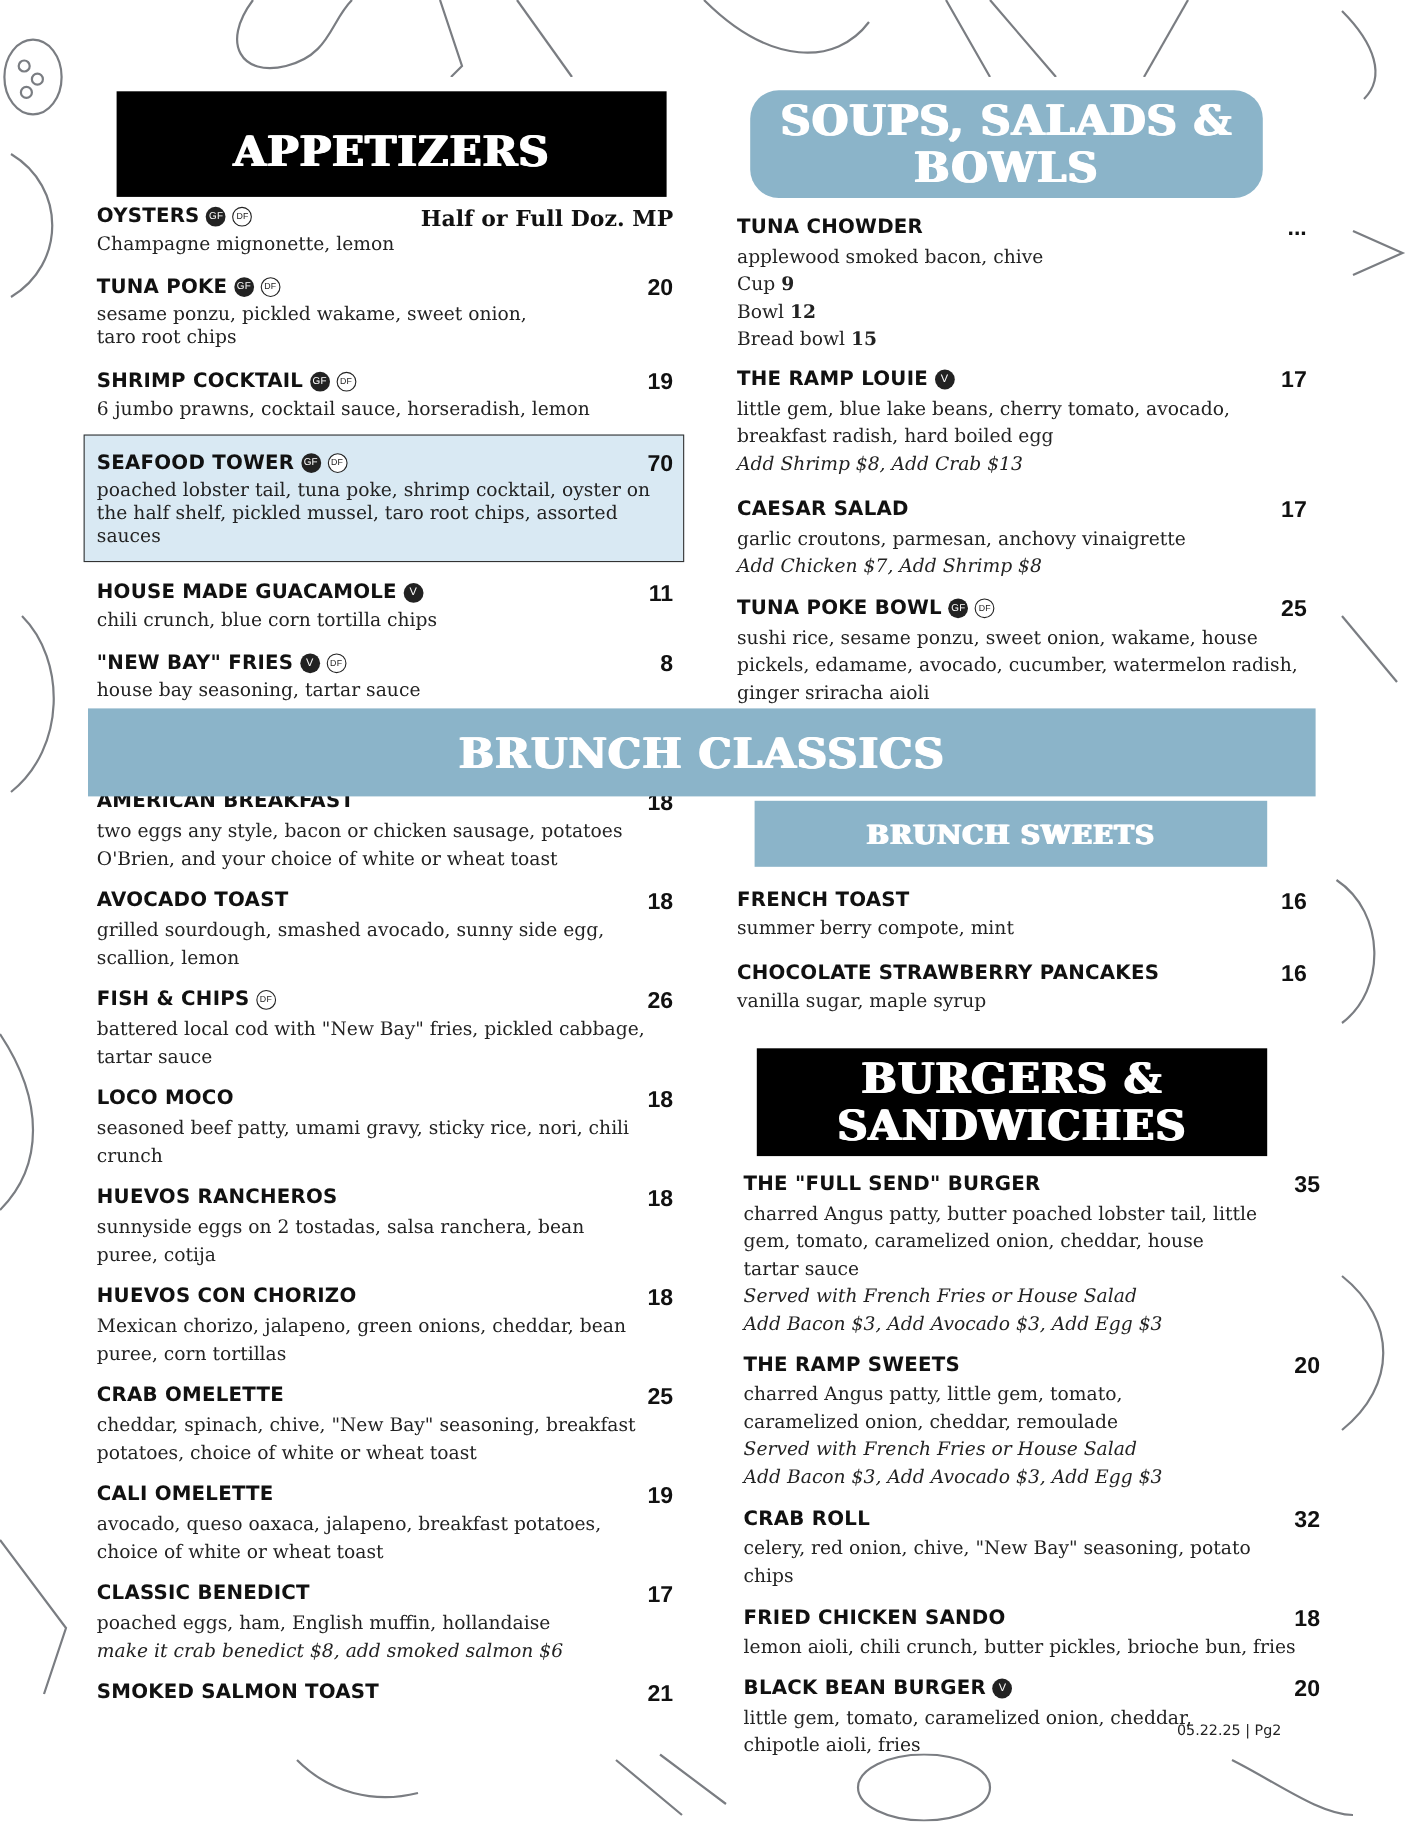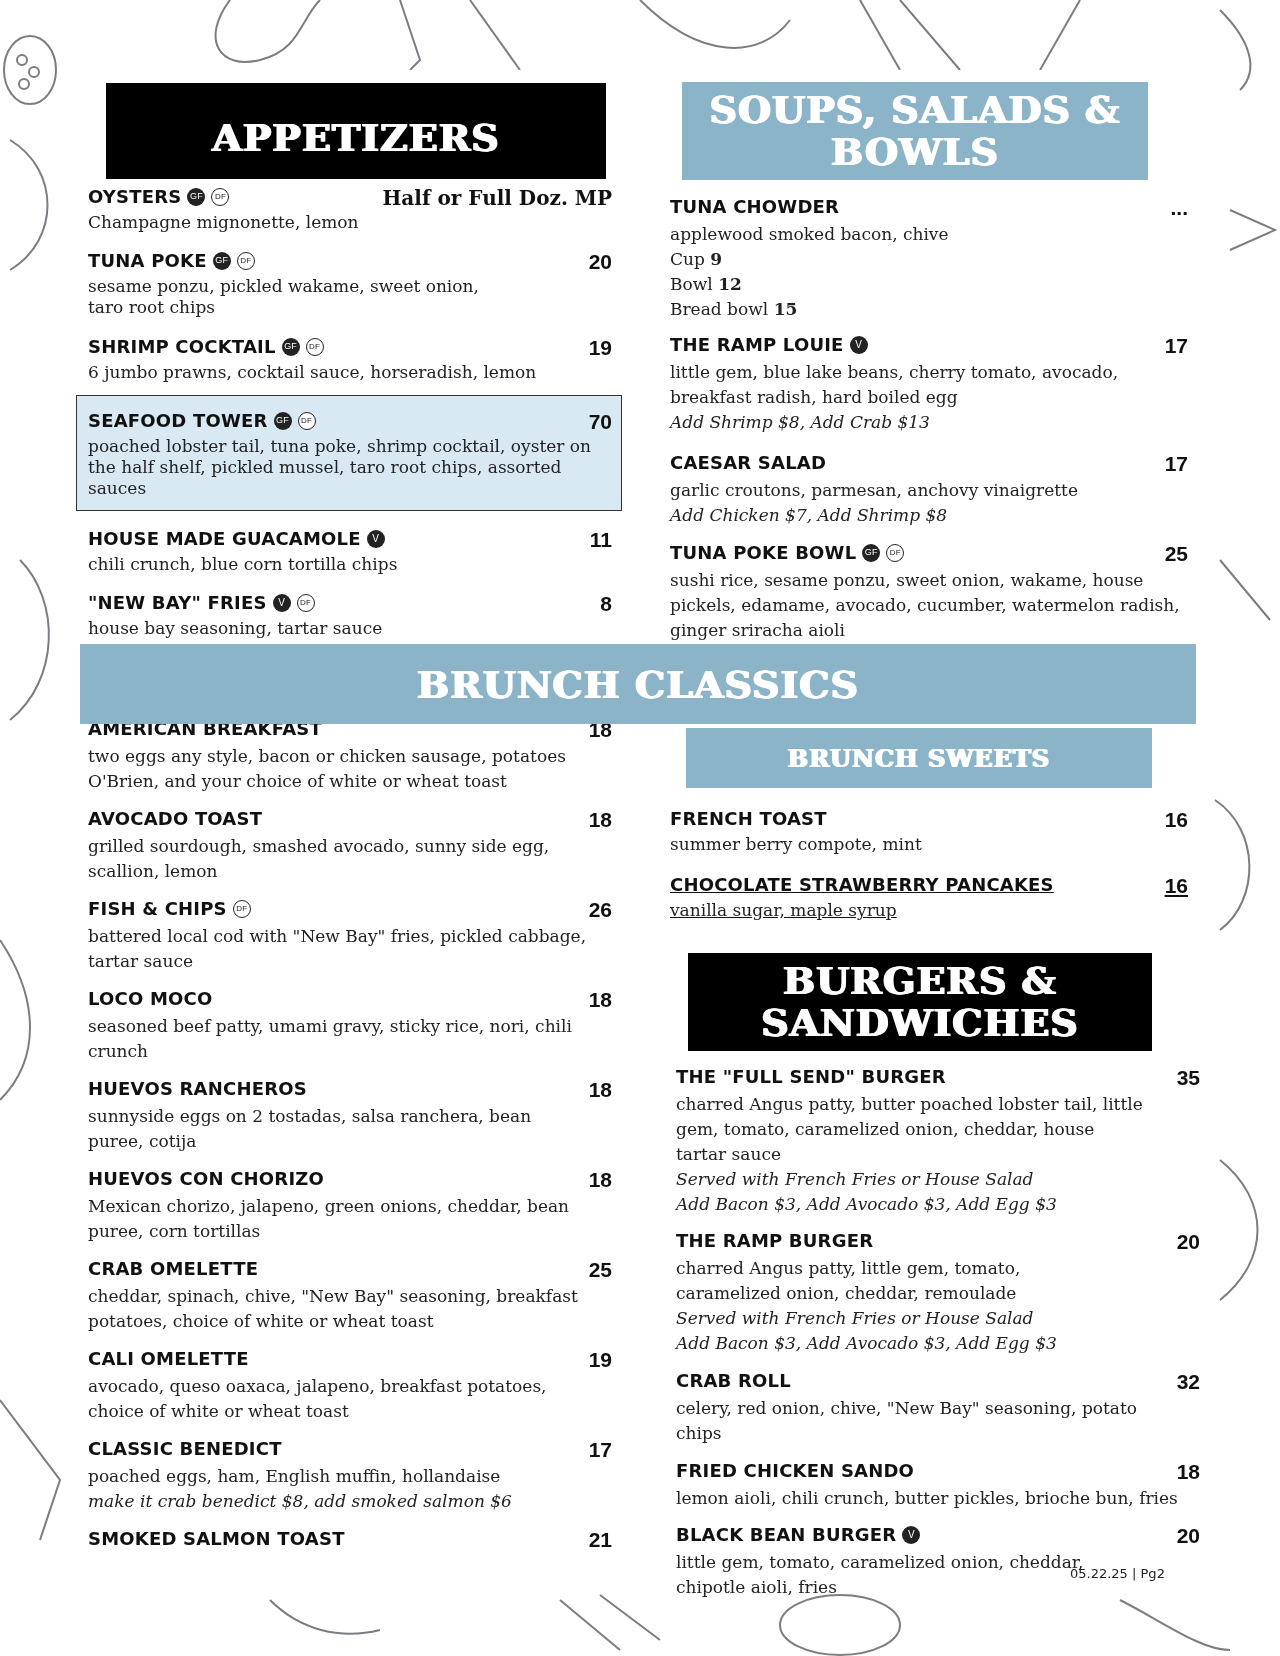--- a/index.html
+++ b/index.html
@@ -262,21 +262,21 @@
       <div class="price">21</div>
     </div>
   </div>
 </div>
 
 <div class="hdr blue" style="position:absolute;left:80px;top:644px;width:1116px;height:80px;font-size:38px;z-index:3;">
   <span>BRUNCH CLASSICS</span>
 </div>
 
 <div class="col col-right" style="top:0;height:1656px;">
-  <div class="hdr blue" style="position:absolute;left:12px;top:82px;width:466px;height:98px;font-size:38px;line-height:42px;flex-direction:column;">
+  <div class="hdr blue" style="position:absolute;left:12px;top:82px;width:466px;height:98px;font-size:38px;line-height:42px;flex-direction:column;border-radius:26px;">
     <span>SOUPS, SALADS &amp;</span>
     <span>BOWLS</span>
   </div>
 
   <div class="item" style="top:196px;right:12px;">
     <div class="row">
       <div class="name">TUNA CHOWDER</div>
       <div class="price">...</div>
     </div>
     <div class="desc loose">applewood smoked bacon, chive</div>
@@ -329,21 +329,21 @@
   </div>
 
   <div class="item" style="top:808px;right:12px;">
     <div class="row">
       <div class="name">FRENCH TOAST</div>
       <div class="price">16</div>
     </div>
     <div class="desc">summer berry compote, mint</div>
   </div>
 
-  <div class="item" style="top:874px;right:12px;text-decoration:underline;">
+  <div class="item" style="top:874px;right:12px;">
     <div class="row">
       <div class="name">CHOCOLATE STRAWBERRY PANCAKES</div>
       <div class="price">16</div>
     </div>
     <div class="desc">vanilla sugar, maple syrup</div>
   </div>
 
   <div class="hdr black" style="position:absolute;left:18px;top:953px;width:464px;height:98px;font-size:38px;line-height:42px;flex-direction:column;">
     <span>BURGERS &amp;</span>
     <span>SANDWICHES</span>
@@ -354,21 +354,21 @@
       <div class="name">THE "FULL SEND" BURGER</div>
       <div class="price">35</div>
     </div>
     <div class="desc loose" style="width:470px;">charred Angus patty, butter poached lobster tail, little gem, tomato, caramelized onion, cheddar, house tartar sauce</div>
     <div class="desc loose note" style="margin-top:0;">Served with French Fries or House Salad</div>
     <div class="desc loose note" style="margin-top:0;">Add Bacon $3, Add Avocado $3, Add Egg $3</div>
   </div>
 
   <div class="item" style="top:1230px;left:6px;right:0;">
     <div class="row">
-      <div class="name">THE RAMP BURGER</div>
+      <div class="name">THE RAMP SWEETS</div>
       <div class="price">20</div>
     </div>
     <div class="desc loose" style="width:360px;">charred Angus patty, little gem, tomato, caramelized onion, cheddar, remoulade</div>
     <div class="desc loose note" style="margin-top:0;">Served with French Fries or House Salad</div>
     <div class="desc loose note" style="margin-top:0;">Add Bacon $3, Add Avocado $3, Add Egg $3</div>
   </div>
 
   <div class="item" style="top:1370px;left:6px;right:0;">
     <div class="row">
       <div class="name">CRAB ROLL</div>

